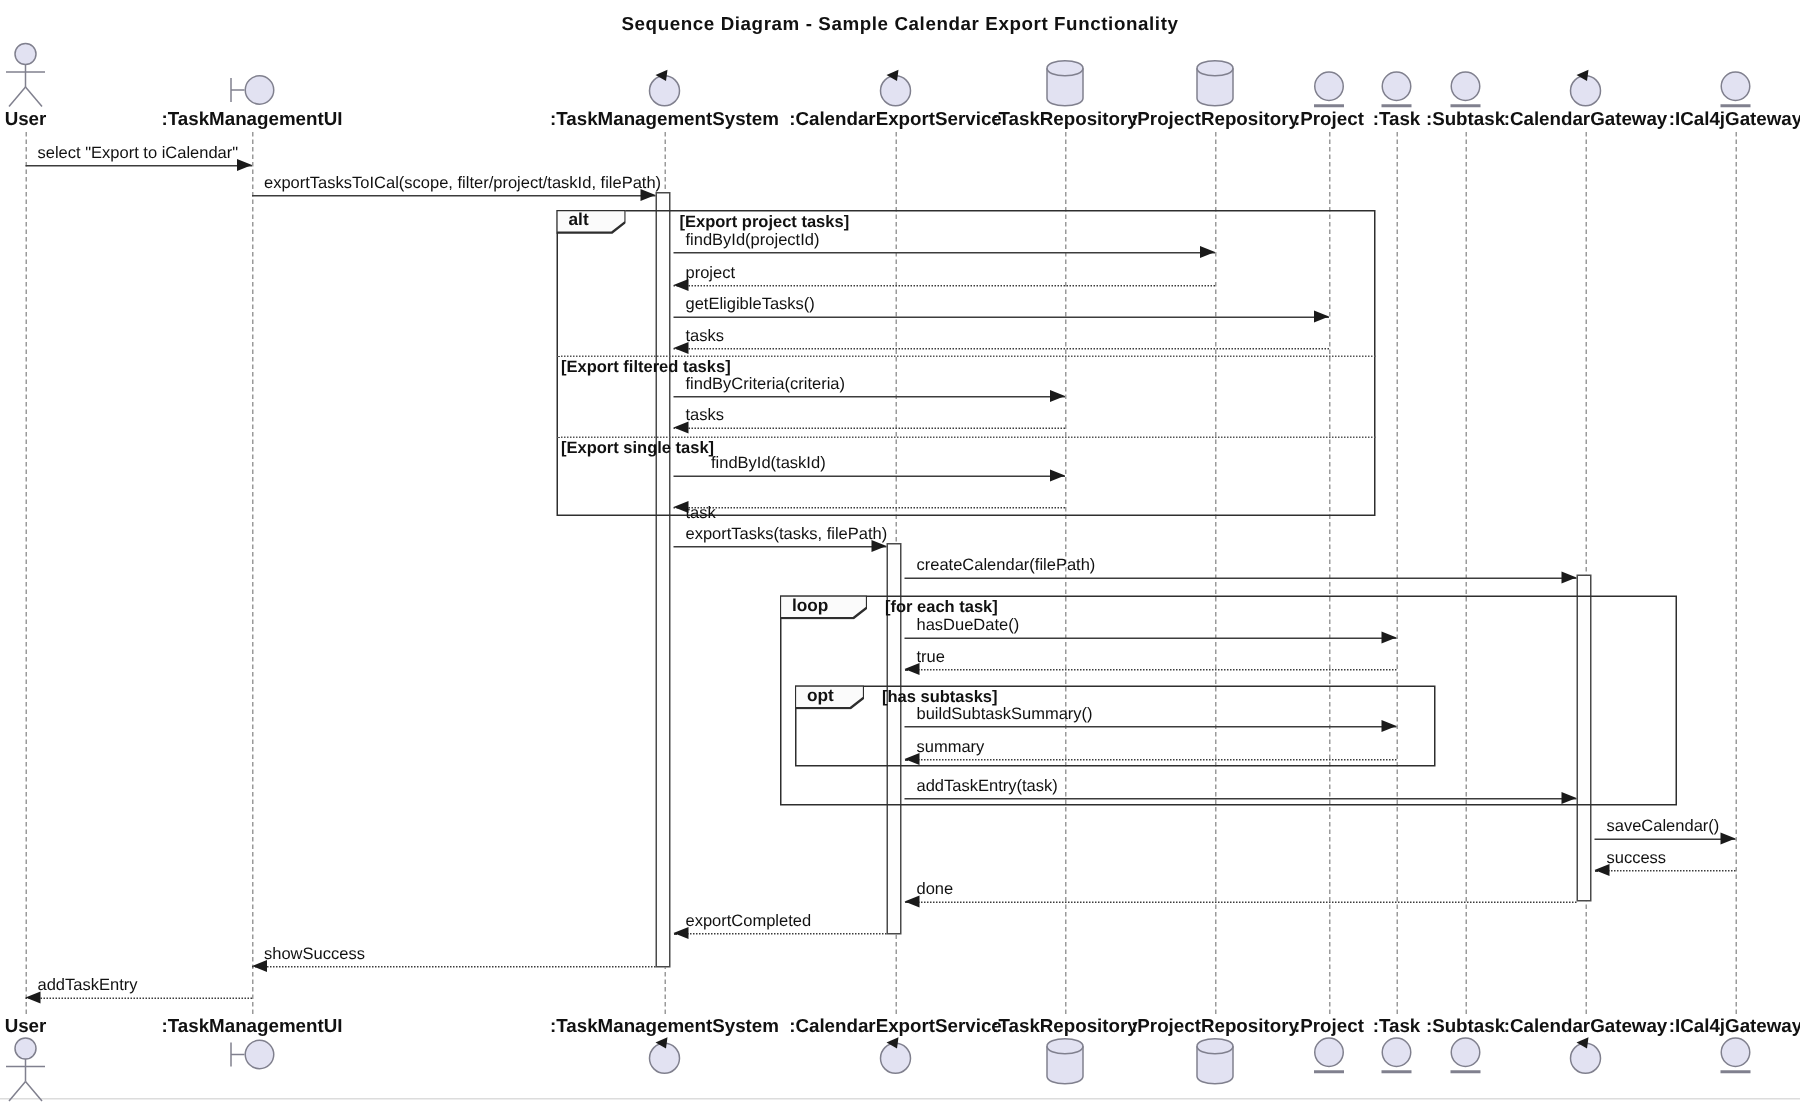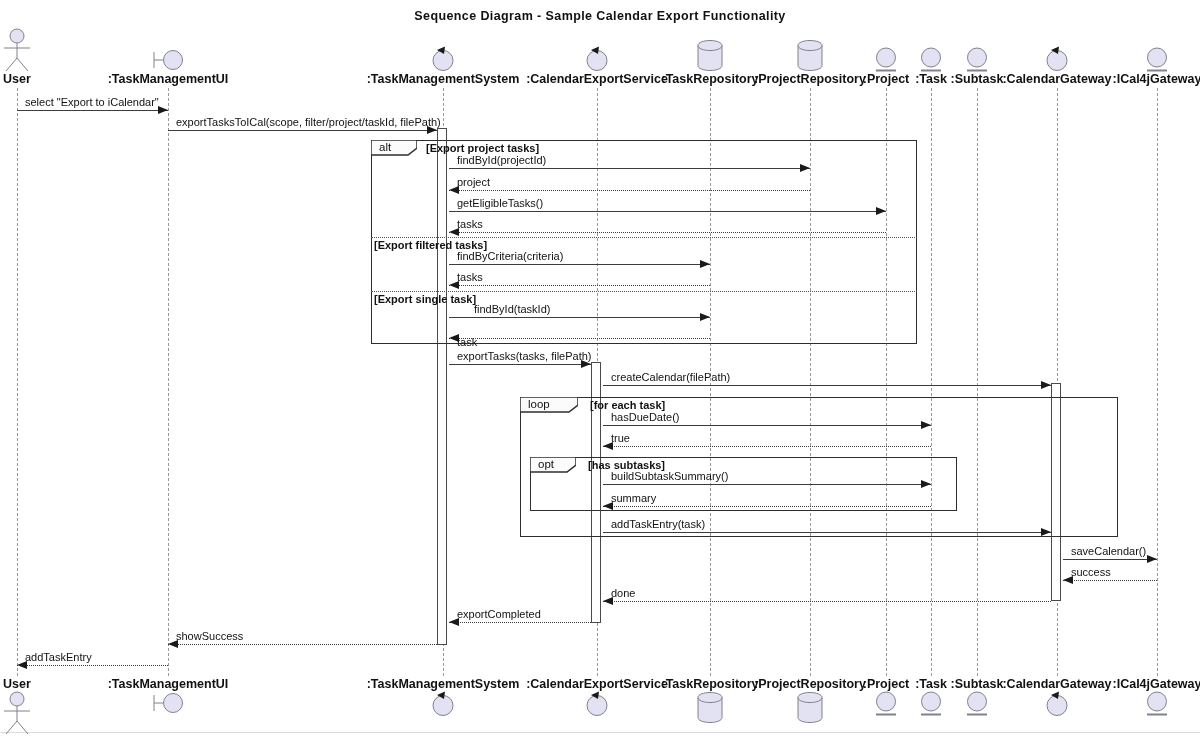--- a/index.html
+++ b/index.html
@@ -15,21 +15,21 @@
   .plabel {
     position:absolute; width:220px; text-align:center; font-size:12.5px;
     font-weight:bold; white-space:nowrap; height:15px; line-height:15px;
   }
   .picon { position:absolute; }
   .picon svg { display:block; }
   .activation { position:absolute; width:10px; background:#fefefe; border:1px solid #4a4a4a; box-sizing:border-box; }
   .frame { position:absolute; border:1.5px solid #2e2e2e; box-sizing:border-box; }
   .frame-op { position:absolute; }
   .frame-op svg { display:block; }
-  .op-text { position:absolute; top:1px; left:8px; font-size:11.5px; font-weight:normal; }
+  .op-text { position:absolute; top:1px; left:8px; font-size:11.5px; font-weight:bold; }
   .frame-guard, .divider-guard {
     position:absolute; font-size:11px; font-weight:bold; white-space:nowrap;
   }
   .frame-divider { position:absolute; height:0; border-top:1px dotted #555; }
   .msg-line { position:absolute; height:0; }
   .msg-line.solid  { border-top:1px solid #3c3c3c; }
   .msg-line.dashed { border-top:1px dotted #3c3c3c; }
   .msg-label { position:absolute; font-size:11px; white-space:nowrap; }
   .arrow { position:absolute; width:0; height:0; }
   .arrow.right { border-top:4px solid transparent; border-bottom:4px solid transparent; border-left:10px solid #1a1a1a; }
@@ -218,21 +218,21 @@
     <div class="activation" style="left: 437px; top: 128px; height: 517px;"></div>
     <div class="activation" style="left: 591px; top: 362px; height: 261px;"></div>
     <div class="activation" style="left: 1051px; top: 383px; height: 218px;"></div>
     <div class="frame" style="left: 371px; top: 140px; width: 546px; height: 204px;"></div>
     <div class="frame-op" style="left: 371px; top: 140px;">
       <svg width="46" height="16" viewBox="0 0 46 16">
       <polygon points="0,0 46,0 46,8 37,15 0,15" fill="#fbfbfb" stroke="#2e2e2e" stroke-width="1.5"></polygon>
       </svg>
       <span class="op-text">alt</span>
     </div>
-    <div class="frame-guard" style="left: 426px; top: 142px;">[Export project tasks]</div>
+    <div class="frame-guard" style="left: 453px; top: 142px;">[Export project tasks]</div>
     <div class="frame-divider" style="left: 371px; top: 237px; width: 546px;"></div>
     <div class="divider-guard" style="left: 374px; top: 239px;">[Export filtered tasks]</div>
     <div class="frame-divider" style="left: 371px; top: 291px; width: 546px;"></div>
     <div class="divider-guard" style="left: 374px; top: 293px;">[Export single task]</div>
     <div class="frame" style="left: 520px; top: 397px; width: 598px; height: 140px;"></div>
     <div class="frame-op" style="left: 520px; top: 397px;">
       <svg width="58" height="16" viewBox="0 0 58 16">
       <polygon points="0,0 58,0 58,8 49,15 0,15" fill="#fbfbfb" stroke="#2e2e2e" stroke-width="1.5"></polygon>
       </svg>
       <span class="op-text">loop</span>

